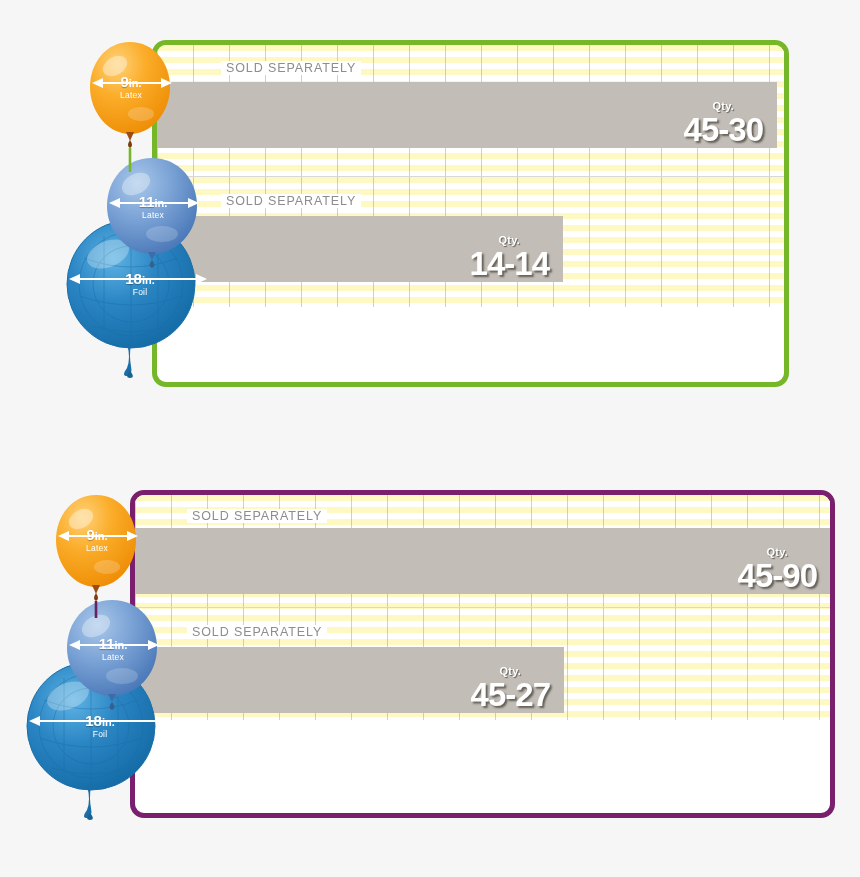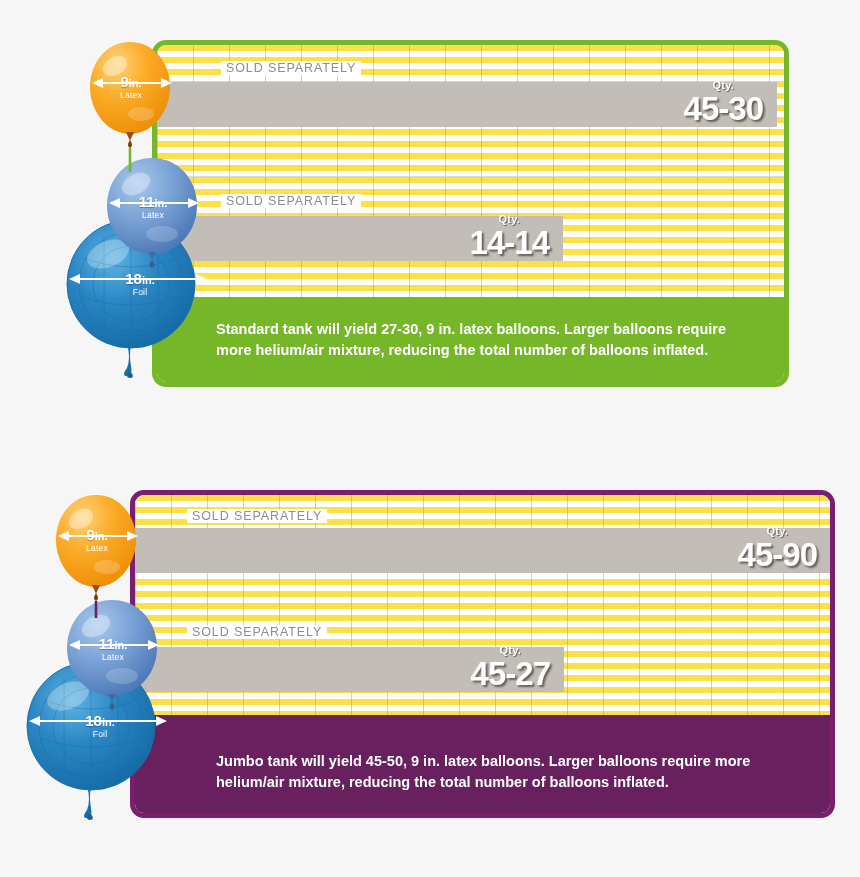--- a/index.html
+++ b/index.html
@@ -20,21 +20,21 @@
     box-sizing:border-box;
     overflow:hidden;
     background:#ffffff;
   }
   #card-standard{ left:152px; top:40px;  width:637px; height:347px; border-color:#76b72a; }
   #card-jumbo   { left:130px; top:490px; width:705px; height:328px; border-color:#7a1e6e; }
 
   .chart-area{
     position:absolute;
     left:0; right:0; top:0;
-    background:#fde047;
+    background:#fef9c3;
   }
   #card-standard .chart-area{ height:262px; }
   #card-jumbo   .chart-area{ height:225px; }
 
   
   .grid{
     position:absolute; inset:0;
     background-image:
       repeating-linear-gradient(to right,
         rgba(150,150,150,.45) 0px, rgba(150,150,150,.45) 1px,
@@ -56,21 +56,21 @@
     letter-spacing:.9px;
     color:#8d8d8d;
     white-space:nowrap;
     background:#fff;
     padding:0 5px;
   }
   .bar{
     position:absolute;
     left:0;
     background:#c2bdb6;
-    height:45px;
+    height:66px;
   }
   .qty-wrap{
     position:absolute;
     right:14px;
     bottom:2px;
     text-align:center;
     line-height:1;
   }
   .qty-label{
     display:block;
@@ -140,23 +140,20 @@
       <div class="sold" style="left:64px;top:18px;">SOLD SEPARATELY</div>
       <div class="bar" style="top:40px;width:406px;">
         <div class="qty-wrap">
           <span class="qty-label">Qty.</span>
           <span class="qty-value">14-14</span>
         </div>
       </div>
     </div>
   </div>
 
-  <div class="footer">
-    <span>Standard tank will yield 27-30, 9 in. latex balloons. Larger balloons require more helium/air mixture, reducing the total number of balloons inflated.</span>
-  </div>
 </div>
 
 <div class="balloon" style="left:64px;top:218px;z-index:5;">
   <svg width="148" height="160" viewBox="0 0 148 160">
     <defs>
       <radialGradient id="foilG1" cx="36%" cy="30%" r="75%">
         <stop offset="0%" stop-color="#5fb3e4"></stop>
         <stop offset="45%" stop-color="#2b86c4"></stop>
         <stop offset="100%" stop-color="#146ba6"></stop>
       </radialGradient>
@@ -257,23 +254,20 @@
       <div class="sold" style="left:52px;top:18px;">SOLD SEPARATELY</div>
       <div class="bar" style="top:40px;width:429px;">
         <div class="qty-wrap">
           <span class="qty-label">Qty.</span>
           <span class="qty-value">45-27</span>
         </div>
       </div>
     </div>
   </div>
 
-  <div class="footer">
-    <span>Jumbo tank will yield 45-50, 9 in. latex balloons. Larger balloons require more helium/air mixture, reducing the total number of balloons inflated.</span>
-  </div>
 </div>
 
 <div class="balloon" style="left:24px;top:660px;z-index:5;">
   <svg width="148" height="160" viewBox="0 0 148 160">
     <defs>
       <radialGradient id="foilG2" cx="36%" cy="30%" r="75%">
         <stop offset="0%" stop-color="#5fb3e4"></stop>
         <stop offset="45%" stop-color="#2b86c4"></stop>
         <stop offset="100%" stop-color="#146ba6"></stop>
       </radialGradient>

